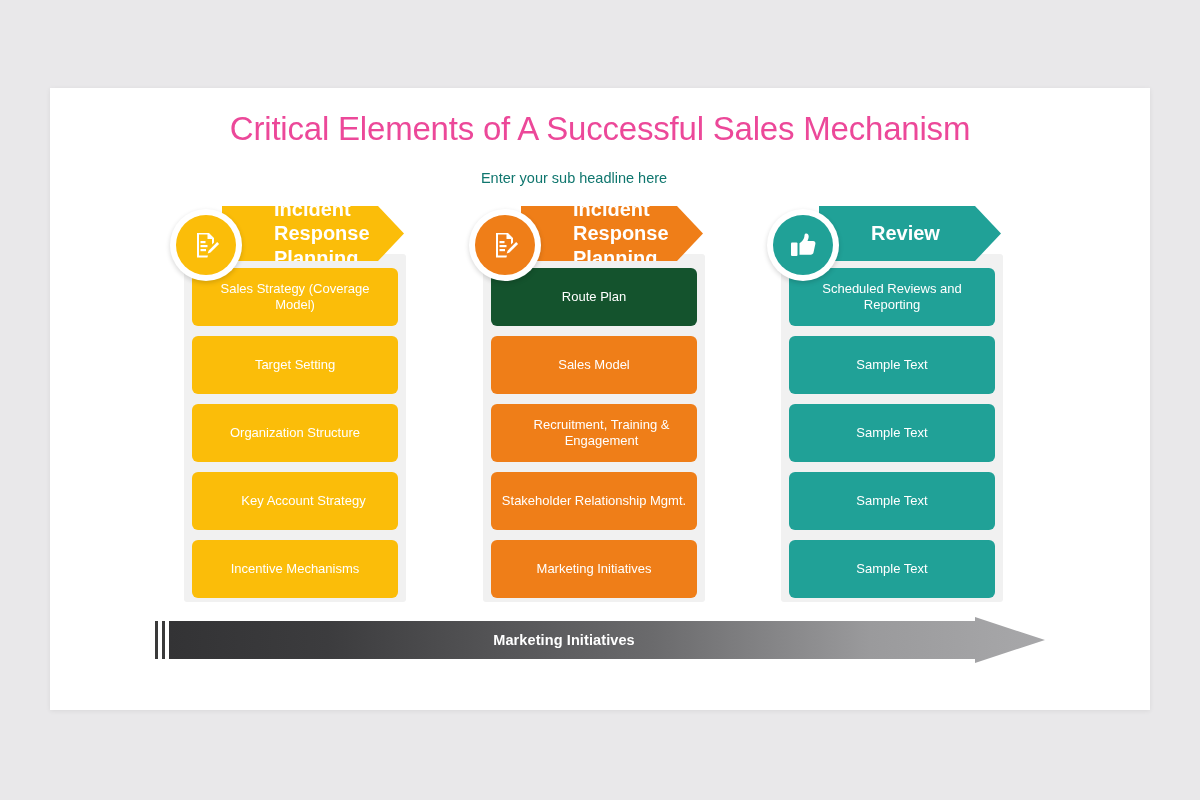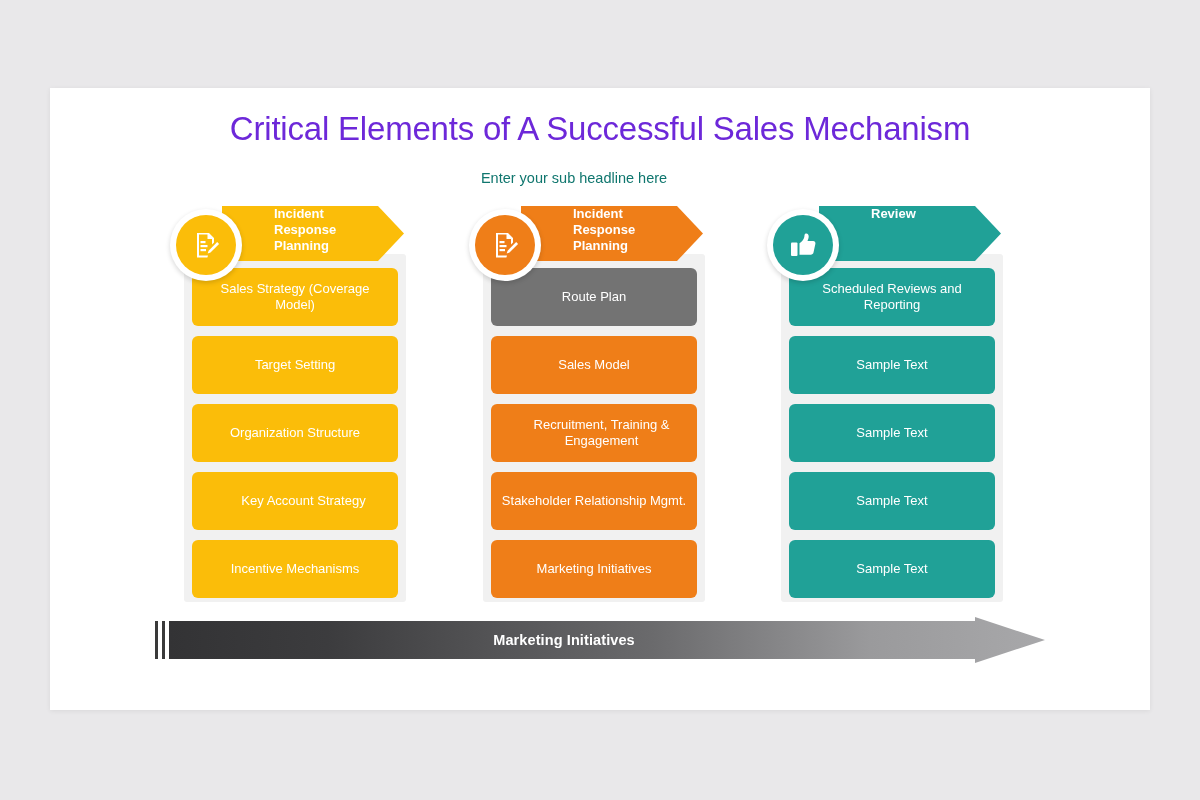--- a/index.html
+++ b/index.html
@@ -24,21 +24,21 @@
     box-shadow: 0 1px 5px rgba(0,0,0,0.07);
   }
 
   #page-title {
     position: absolute;
     left: 0;
     top: 22px;
     width: 1100px;
     text-align: center;
     font-size: 33px;
-    color: #6d28d9;
+    color: #ec4899;
     font-weight: 400;
     letter-spacing: -0.2px;
     white-space: nowrap;
   }
 
   #page-subtitle {
     position: absolute;
     left: 0;
     top: 82px;
     width: 1048px;
@@ -69,24 +69,25 @@
   }
 
   .chevron {
     position: absolute;
     left: 52px;
     top: 0;
     width: 182px;
     height: 55px;
     color: #ffffff;
     display: flex;
+    align-items: center;
     box-sizing: border-box;
     padding-left: 52px;
     padding-right: 18px;
-    font-size: 13px;
+    font-size: 20px;
     font-weight: bold;
     line-height: 1.22;
     clip-path: polygon(0 0, calc(100% - 26px) 0, 100% 50%, calc(100% - 26px) 100%, 0 100%);
     filter: drop-shadow(0 2px 2px rgba(0,0,0,0.15));
   }
 
   .badge {
     position: absolute;
     left: 0;
     top: 3px;
@@ -235,21 +236,21 @@
             <rect x="10.5" y="12" width="5" height="2.2" fill="#ffffff"></rect>
             <rect x="10.5" y="16" width="7" height="2.2" fill="#ffffff"></rect>
             <rect x="10.5" y="20" width="5.5" height="2.2" fill="#ffffff"></rect>
             <path d="M27.2 13.1l1.9 1.9-8.6 8.6-2.8.9.9-2.8z" fill="#ffffff"></path>
           </svg>
         </span>
       </div>
     </div>
 
     <div class="cards">
-      <div class="card" style="background:#737373;">Route Plan</div>
+      <div class="card" style="background:#14532d;">Route Plan</div>
       <div class="card" style="background:#ef7e18;">Sales Model</div>
       <div class="card" style="background:#ef7e18;padding-left:25px;">Recruitment, Training &amp; Engagement</div>
       <div class="card" style="background:#ef7e18;">Stakeholder Relationship Mgmt.</div>
       <div class="card" style="background:#ef7e18;">Marketing Initiatives</div>
     </div>
   </div>
 
   <div class="column col-2">
     <div class="panel"></div>
 

